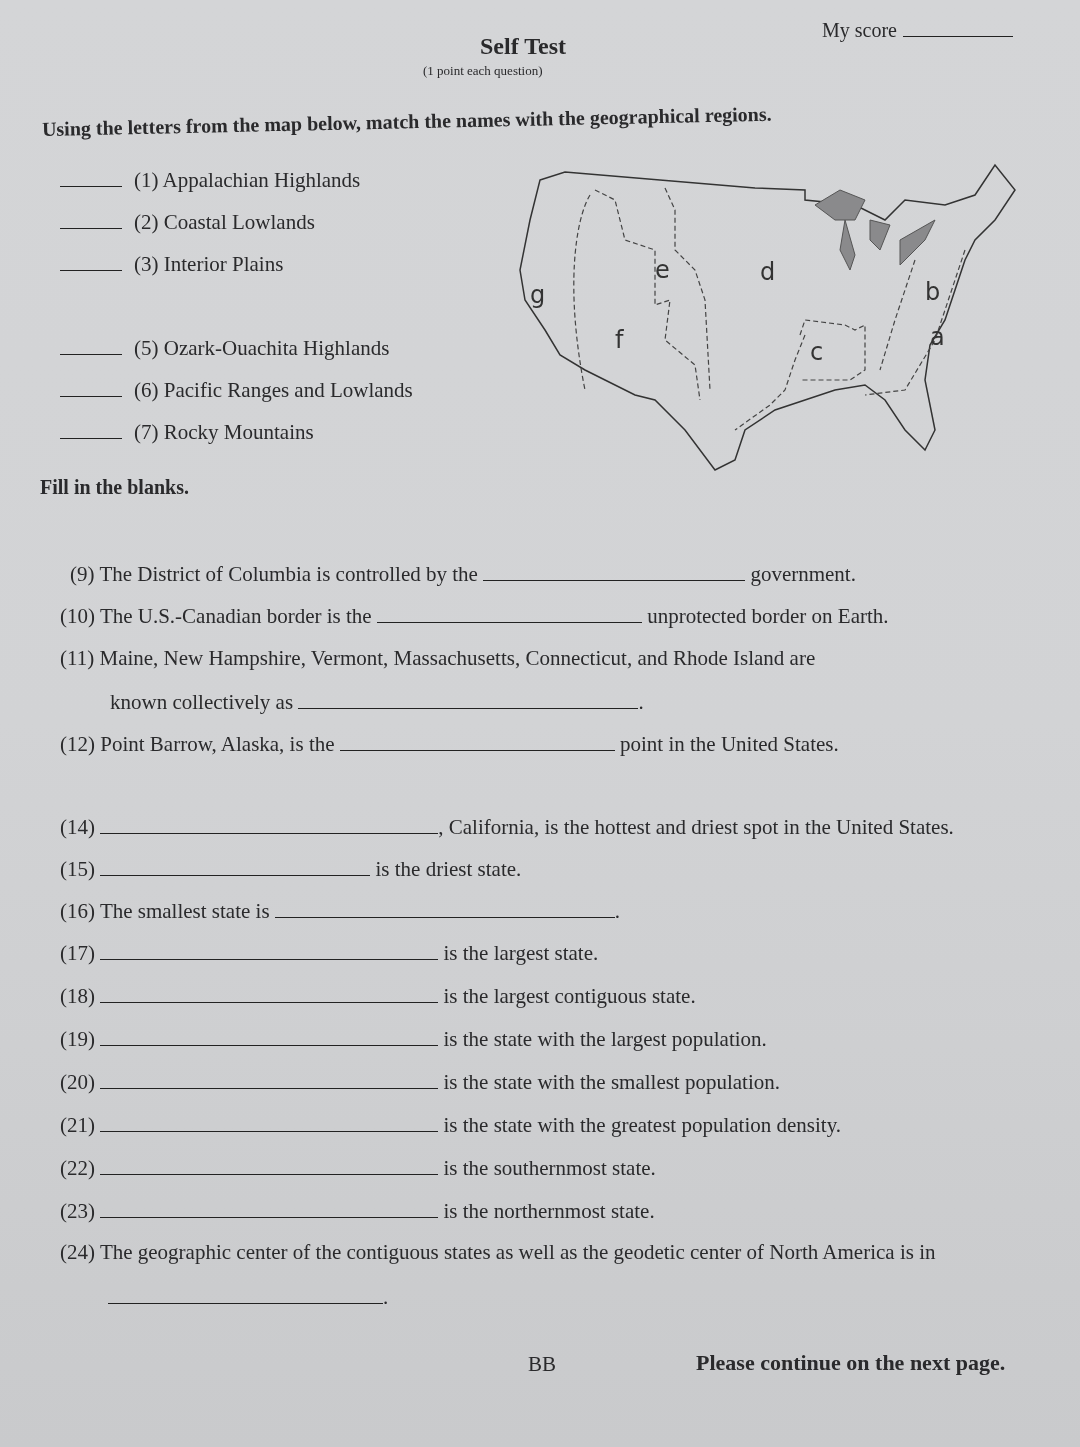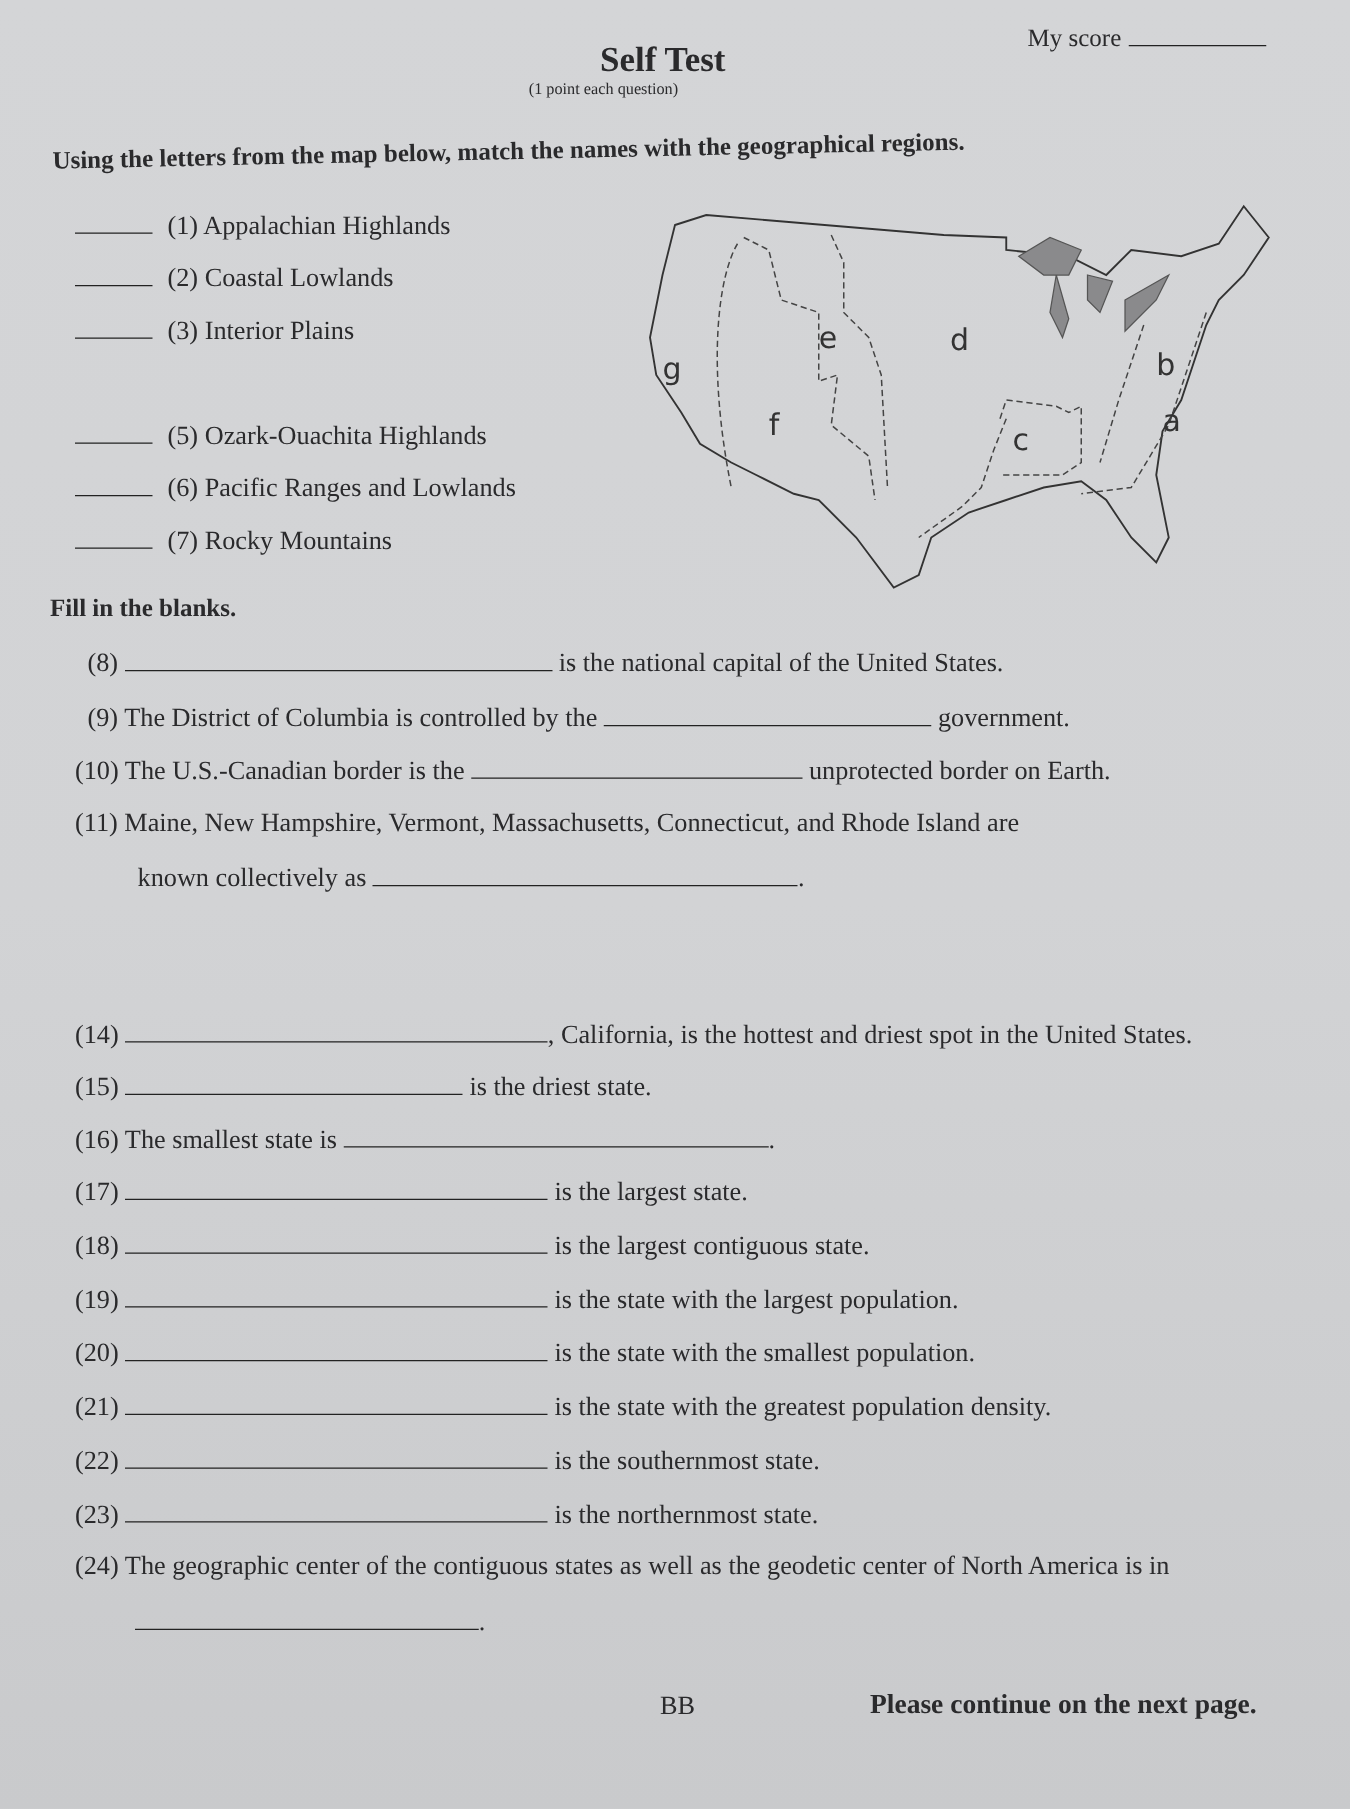--- a/index.html
+++ b/index.html
@@ -1,19 +1,19 @@
 <!DOCTYPE html>
 <html><head>
 <meta charset="utf-8">
 <style>
   html,body{margin:0;padding:0;}
   body{width:1080px;height:1447px;overflow:hidden;background:#cfd0d2;font-family:"Liberation Serif","DejaVu Serif",serif;color:#2a2a2c;position:relative;}
   .page{position:absolute;inset:0;background:linear-gradient(180deg,#d4d5d7 0%,#d2d3d5 50%,#c9cacc 100%);}
   .abs{position:absolute;white-space:nowrap;}
-  .title{left:480px;top:33px;font-size:28px;font-weight:bold;}
+  .title{left:480px;top:33px;font-size:24px;font-weight:bold;}
   .subtitle{left:423px;top:63px;font-size:13px;}
   .score{left:822px;top:18px;font-size:20px;}
   .score .line{display:inline-block;width:110px;border-bottom:1.5px solid #222;margin-left:6px;height:18px;}
   .instr{left:42px;top:118px;font-size:20px;font-weight:bold;transform:rotate(-1.2deg);transform-origin:left;}
   .match{left:60px;font-size:21px;}
   .match .blank{display:inline-block;width:62px;border-bottom:1.5px solid #222;margin-right:12px;height:18px;vertical-align:baseline;}
   .fill-heading{left:40px;top:476px;font-size:20px;font-weight:bold;}
   .q{font-size:21px;}
   .ul{display:inline-block;border-bottom:1.5px solid #222;height:16px;vertical-align:baseline;}
   .map{position:absolute;left:505px;top:160px;width:540px;height:330px;}
@@ -58,25 +58,25 @@
       <text x="305" y="200">c</text>
       <text x="255" y="120">d</text>
       <text x="150" y="118">e</text>
       <text x="110" y="188">f</text>
       <text x="25" y="143">g</text>
     </g>
   </svg>
 
   <div class="abs fill-heading">Fill in the blanks.</div>
 
-  <div class="abs q" style="left:70px;top:518px"><span>(8)</span> <span class="ul" style="width:342px"></span> <span>is the national capital of the United States.</span></div>
   <div class="abs q" style="left:70px;top:562px"><span>(9)</span> <span>The District of Columbia is controlled by the</span> <span class="ul" style="width:262px"></span> <span>government.</span></div>
   <div class="abs q" style="left:60px;top:604px"><span>(10)</span> <span>The U.S.-Canadian border is the</span> <span class="ul" style="width:265px"></span> <span>unprotected border on Earth.</span></div>
   <div class="abs q" style="left:60px;top:646px"><span>(11)</span> <span>Maine, New Hampshire, Vermont, Massachusetts, Connecticut, and Rhode Island are</span></div>
   <div class="abs q" style="left:110px;top:690px"><span>known collectively as</span> <span class="ul" style="width:340px"></span><span>.</span></div>
+  <div class="abs q" style="left:60px;top:732px"><span>(12)</span> <span>Point Barrow, Alaska, is the</span> <span class="ul" style="width:275px"></span> <span>point in the United States.</span></div>
   <div class="abs q" style="left:60px;top:815px"><span>(14)</span> <span class="ul" style="width:338px"></span><span>, California, is the hottest and driest spot in the United States.</span></div>
   <div class="abs q" style="left:60px;top:857px"><span>(15)</span> <span class="ul" style="width:270px"></span> <span>is the driest state.</span></div>
   <div class="abs q" style="left:60px;top:899px"><span>(16)</span> <span>The smallest state is</span> <span class="ul" style="width:340px"></span><span>.</span></div>
   <div class="abs q" style="left:60px;top:941px"><span>(17)</span> <span class="ul" style="width:338px"></span> <span>is the largest state.</span></div>
   <div class="abs q" style="left:60px;top:984px"><span>(18)</span> <span class="ul" style="width:338px"></span> <span>is the largest contiguous state.</span></div>
   <div class="abs q" style="left:60px;top:1027px"><span>(19)</span> <span class="ul" style="width:338px"></span> <span>is the state with the largest population.</span></div>
   <div class="abs q" style="left:60px;top:1070px"><span>(20)</span> <span class="ul" style="width:338px"></span> <span>is the state with the smallest population.</span></div>
   <div class="abs q" style="left:60px;top:1113px"><span>(21)</span> <span class="ul" style="width:338px"></span> <span>is the state with the greatest population density.</span></div>
   <div class="abs q" style="left:60px;top:1156px"><span>(22)</span> <span class="ul" style="width:338px"></span> <span>is the southernmost state.</span></div>
   <div class="abs q" style="left:60px;top:1199px"><span>(23)</span> <span class="ul" style="width:338px"></span> <span>is the northernmost state.</span></div>

